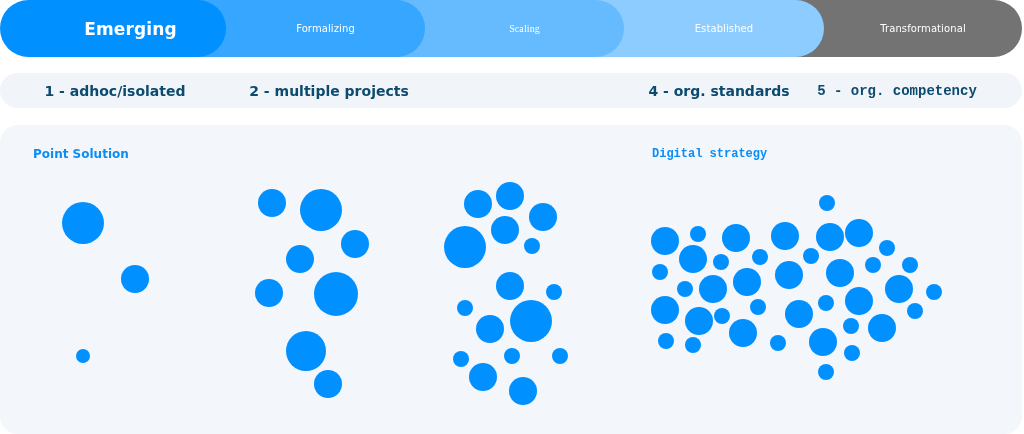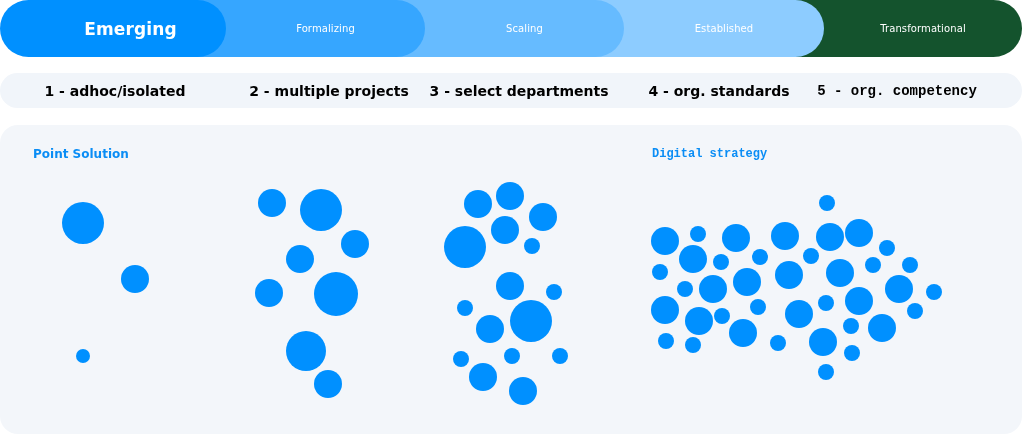--- a/index.html
+++ b/index.html
@@ -16,58 +16,57 @@
   .stage.first { border-radius: 28.5px; font-weight: bold; font-size: 17px; padding-left: 35px; }
   .stage span { display: block; }
 
   .levels {
     position: absolute; left: 0; top: 73px; width: 1022px; height: 35px;
     background: #F1F5FA; border-radius: 17.5px;
   }
   .level {
     position: absolute; top: 0; height: 35px;
     display: flex; align-items: center; justify-content: center;
-    color: #000000; font-size: 14px; font-weight: bold; white-space: nowrap;
+    color: #0c4a6e; font-size: 14px; font-weight: bold; white-space: nowrap;
   }
 
   .panel {
     position: absolute; left: 0; top: 125px; width: 1022px; height: 309px;
     background: #F3F6FA; border-radius: 18px;
   }
   .heading {
     position: absolute; color: #0A8DF5; font-size: 12px; font-weight: bold; white-space: nowrap;
   }
   .dots { position: absolute; left: 0; top: 0; width: 1024px; height: 434px; pointer-events: none; }
   .dots circle { fill: #0090FF; }
 </style>
 </head>
 <body>
 
 <div class="stages">
-  <div class="stage" id="stage-4" style="left: 796px; width: 226px; background: #14532d;">
+  <div class="stage" id="stage-4" style="left: 796px; width: 226px; background: #737373;">
       <span style="padding-left: 28px;">Transformational</span>
     </div>
   <div class="stage" id="stage-3" style="left: 596px; width: 228px; background: rgb(141, 204, 255);">
       <span style="padding-left: 28px; text-align: right;">Established</span>
     </div>
   <div class="stage" id="stage-2" style="left: 397px; width: 227px; background: rgb(102, 187, 255);">
-      <span style="padding-left: 28px;">Scaling</span>
+      <span style="padding-left: 28px; font-family: Liberation Serif, serif;">Scaling</span>
     </div>
   <div class="stage" id="stage-1" style="left: 198px; width: 227px; background: rgb(54, 166, 255);">
       <span style="padding-left: 28px;">Formalizing</span>
     </div>
   <div class="stage first" id="stage-0" style="left: 0px; width: 226px; background: rgb(0, 144, 255);">
       <span>Emerging</span>
     </div>
 </div>
 
 <div class="levels">
   <div class="level" id="level-0" style="left: 15px; width: 200px;">1 - adhoc/isolated</div>
   <div class="level" id="level-1" style="left: 229px; width: 200px;">2 - multiple projects</div>
-  <div class="level" id="level-2" style="left: 419px; width: 200px;">3 - select departments</div>
   <div class="level" id="level-3" style="left: 619px; width: 200px;">4 - org. standards</div>
   <div class="level" id="level-4" style="left: 797px; width: 200px; font-family: Liberation Mono, monospace;">5 - org. competency</div>
 </div>
 
 <div class="panel"></div>
 <div class="heading" style="left:33px; top:147px;">Point Solution</div>
 <div class="heading" style="left:652px; top:147px;font-family:Liberation Mono, monospace;">Digital strategy</div>
 
 <svg class="dots" id="dots" width="1024" height="434" viewBox="0 0 1024 434">
     <g>

